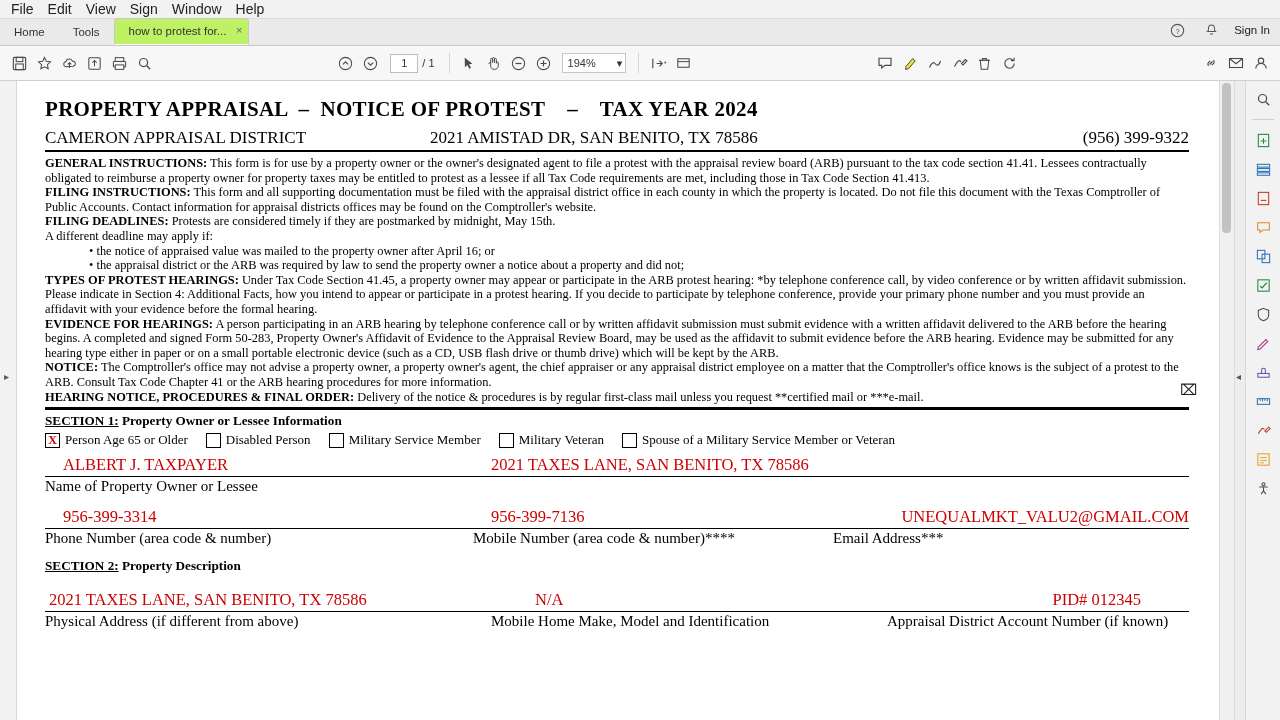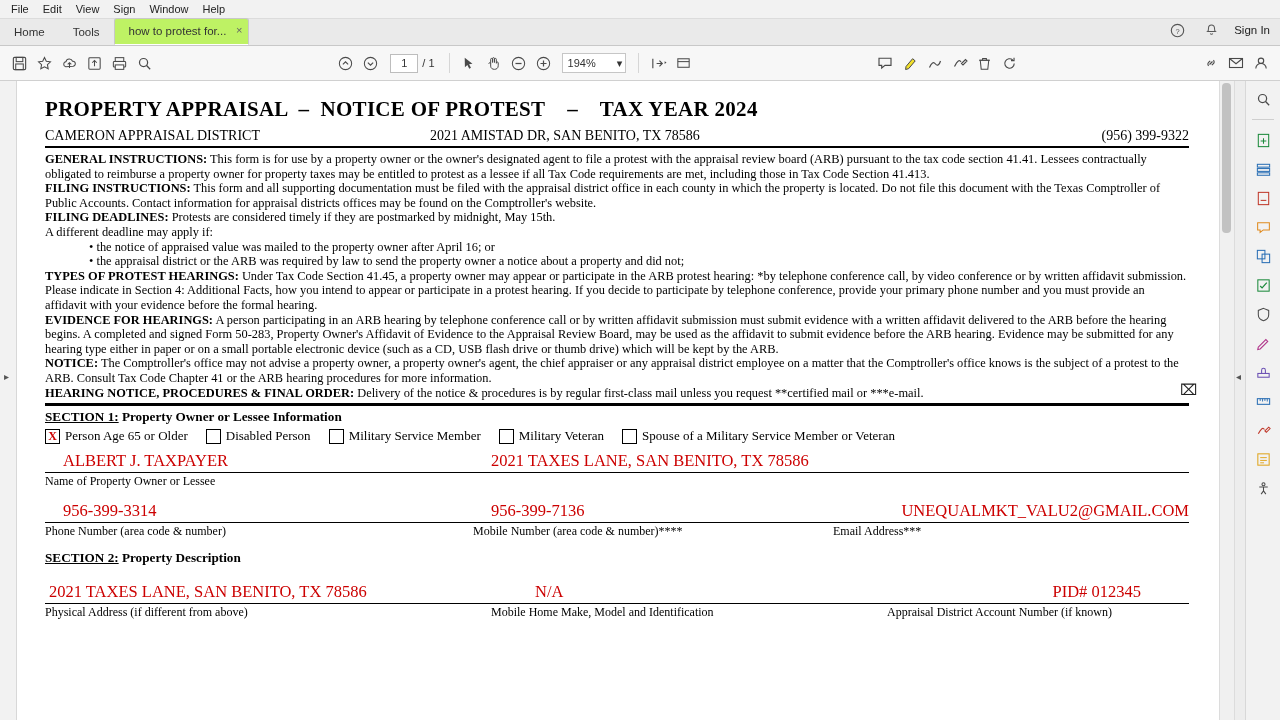--- a/index.html
+++ b/index.html
@@ -28,21 +28,21 @@
   .menubar {
     height: 18px;
     background: #f2f2f2;
     border-bottom: 1px solid #dcdcdc;
     display: flex;
     align-items: center;
     padding-left: 4px;
     flex: 0 0 auto;
   }
   .menubar .mi {
-    font-size: 11px;
+    font-size: 14px;
     color: #222;
     padding: 1px 7px;
     line-height: 14px;
     white-space: nowrap;
   }
 
   
   .tabstrip {
     height: 26px;
     background: #eaeaea;
@@ -252,21 +252,21 @@
     font-weight: bold;
     font-size: 21px;
     letter-spacing: 0.3px;
     white-space: pre;
     margin: 0 0 6px 0;
   }
   .addr-row {
     display: flex;
     align-items: baseline;
     font-family: "Liberation Serif", serif;
-    font-size: 14px;
+    font-size: 17px;
     border-bottom: 2px solid #000;
     padding-bottom: 2px;
     margin-bottom: 4px;
   }
   .addr-row .d1 { flex: 0 0 385px; }
   .addr-row .d2 { flex: 1 1 auto; }
   .addr-row .d3 { flex: 0 0 auto; }
 
   .instr {
     font-family: "Liberation Serif", serif;
@@ -327,21 +327,21 @@
   .field-row {
     display: flex;
     align-items: flex-end;
     border-bottom: 1.2px solid #000;
     padding-bottom: 1px;
     margin-top: 6px;
   }
   .cap-row {
     display: flex;
     font-family: "Liberation Serif", serif;
-    font-size: 12px;
+    font-size: 15px;
     margin-top: 1px;
   }
   .c1 { flex: 0 0 428px; }
   .c2 { flex: 0 0 360px; }
   .c3 { flex: 1 1 auto; }
 
   .mouse-caret {
     position: absolute;
     left: 1163px;
     top: 300px;

